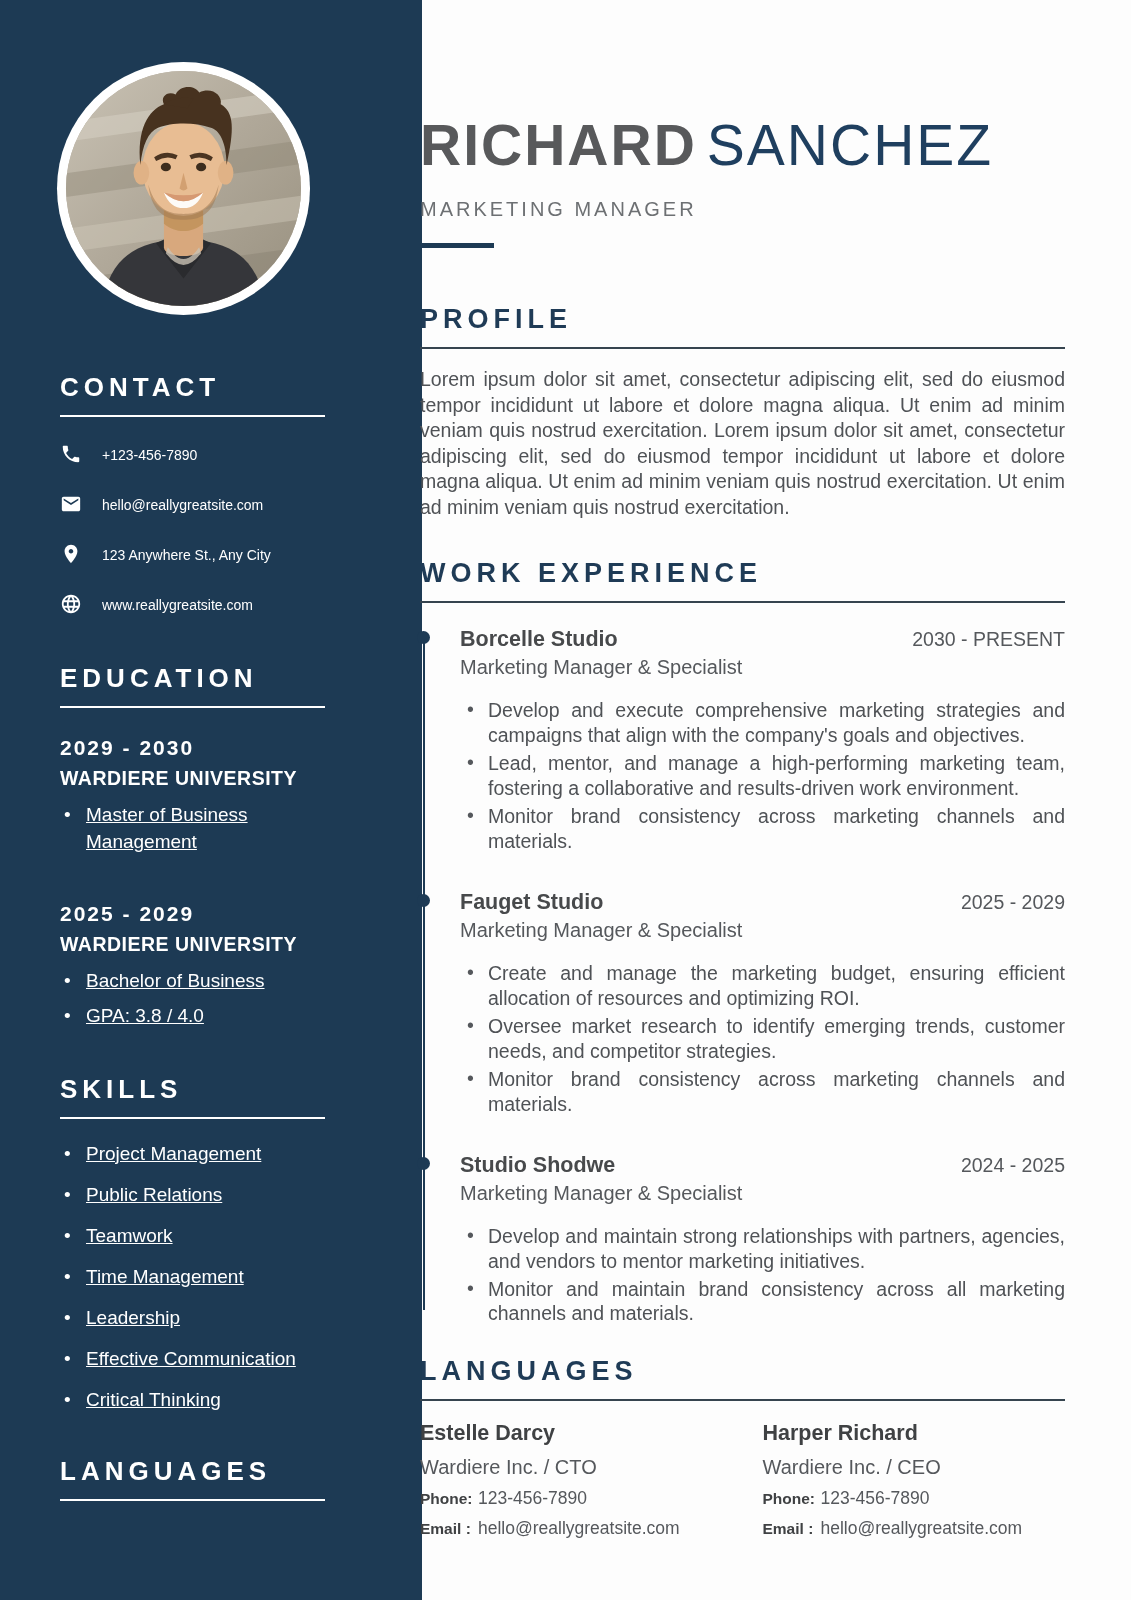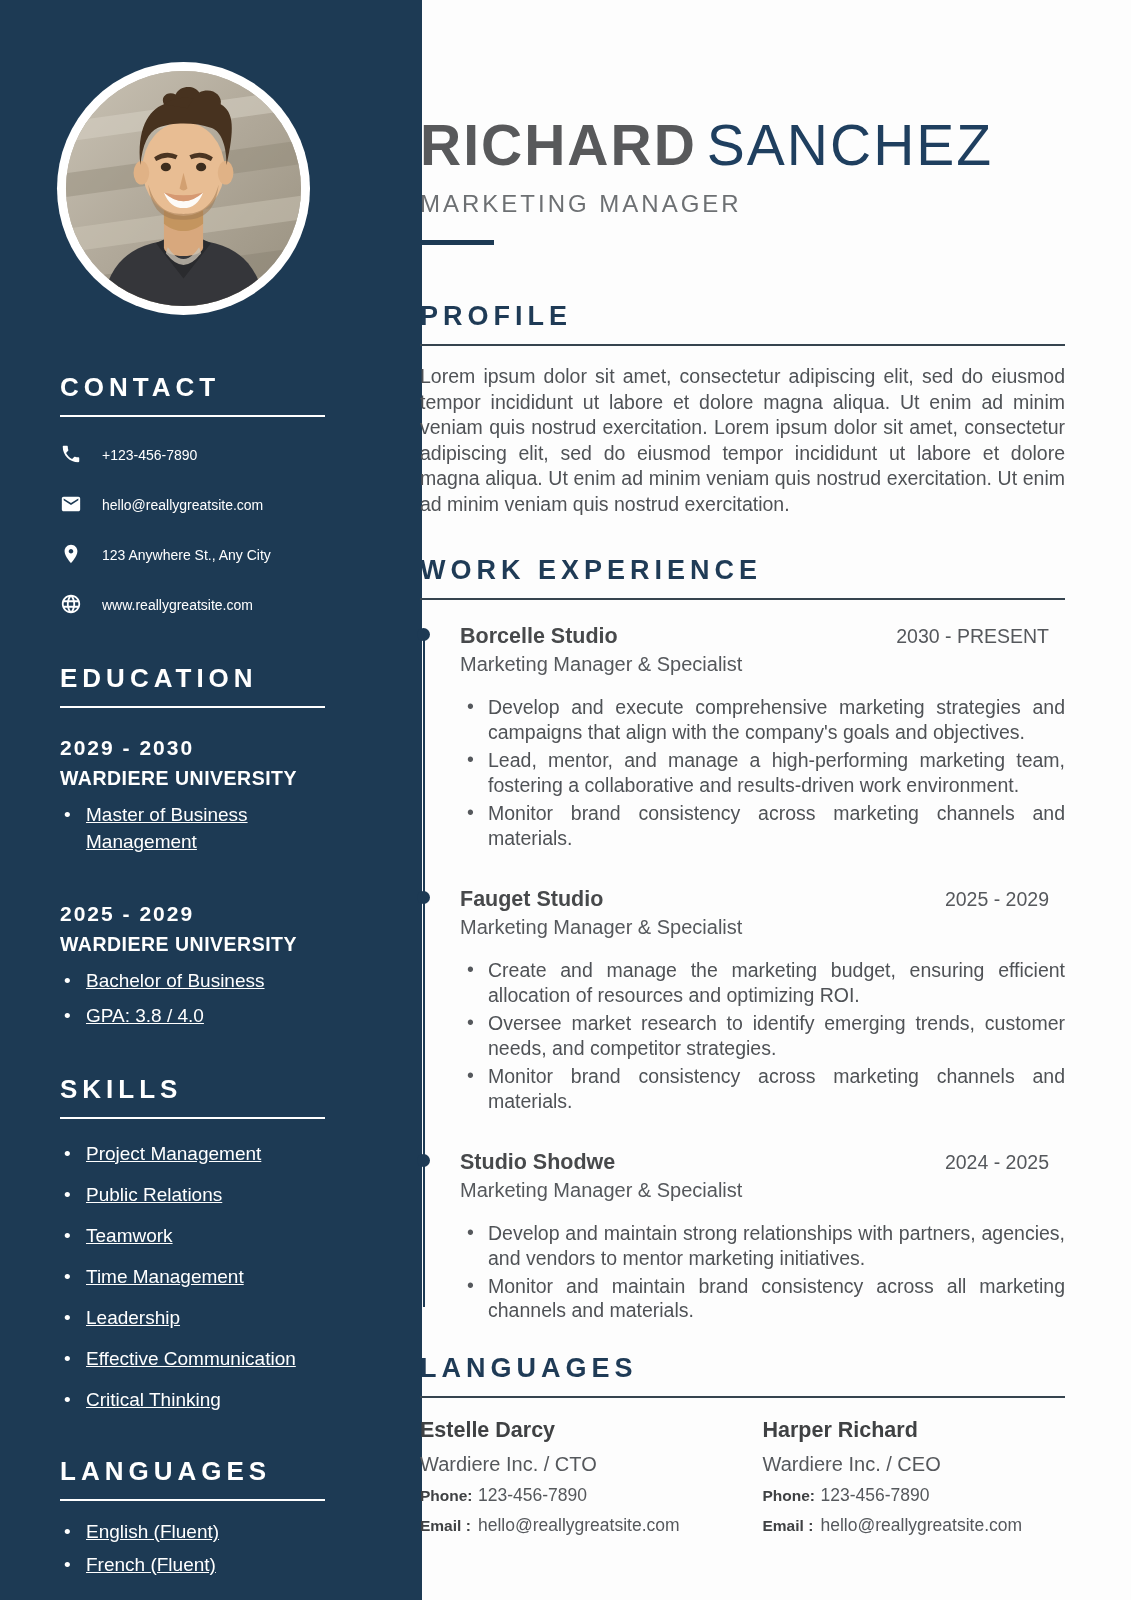--- a/index.html
+++ b/index.html
@@ -69,21 +69,21 @@
   .main {
     position:absolute; left:385px; top:0;
     width:746px; height:1600px;
     padding:0 66px 0 35px;
   }
 
   .name-block { margin-top:112px; }
   .name { font-size:57px; letter-spacing:2px; white-space:nowrap; }
   .name .first { font-weight:bold; color:#58595b; margin-right:10px; }
   .name .last  { font-weight:normal; color:#1f3f5f; }
-  .job-title { margin-top:12px; font-size:24px; letter-spacing:3px; color:#6d7073; }
+  .job-title { margin-top:20px; font-size:20px; letter-spacing:3px; color:#6d7073; }
   .title-bar { width:72px; height:5px; background:#1d3a54; margin-top:22px; margin-left:2px; }
 
   .m-section { margin-top:56px; }
   .m-heading {
     font-size:27px; font-weight:bold; letter-spacing:5px; color:#1f3b56;
   }
   .m-rule { height:2px; background:#36444f; margin-top:12px; }
 
   .profile-text {
     margin-top:18px; font-size:19.5px; line-height:1.31;
@@ -97,21 +97,21 @@
     width:2px; background:#1d3a54;
   }
   .w-entry { position:relative; margin-bottom:36px; }
   .w-entry:last-child { margin-bottom:0; }
   .w-entry .dot {
     position:absolute; left:-43px; top:4px;
     width:13px; height:13px; border-radius:50%; background:#1d3a54;
   }
   .w-head { position:relative; }
   .w-company { font-size:21.5px; font-weight:bold; color:#47494b; }
-  .w-period { position:absolute; right:16px; top:1px; font-size:19.5px; color:#55585c; }
+  .w-period { position:absolute; right:0; top:1px; font-size:19.5px; color:#55585c; }
   .w-role { margin-top:4px; font-size:20px; color:#55585c; }
   .w-bullets { list-style:none; margin-top:19px; }
   .w-bullets li {
     position:relative; padding-left:28px;
     font-size:19.5px; line-height:1.28; color:#4f5256;
     text-align:justify; margin-bottom:3px;
   }
   .w-bullets li::before { content:"•"; position:absolute; left:7px; top:-1px; color:#55585c; }
 
   .ref-section { margin-top:30px; }
@@ -248,25 +248,20 @@
         <li>Time Management</li>
         <li>Leadership</li>
         <li>Effective Communication</li>
         <li>Critical Thinking</li>
       </ul>
     </section>
 
     <section class="lang-section">
       <div class="s-heading">LANGUAGES</div>
       <div class="s-rule"></div>
-      <ul class="b-list">
-        <li>English (Fluent)</li>
-        <li>French (Fluent)</li>
-
-      </ul>
     </section>
 
   </div>
 </aside>
 
 <main class="main">
 
   <div class="name-block">
     <div class="name">
       <span class="first">RICHARD</span><span class="last">SANCHEZ</span>

